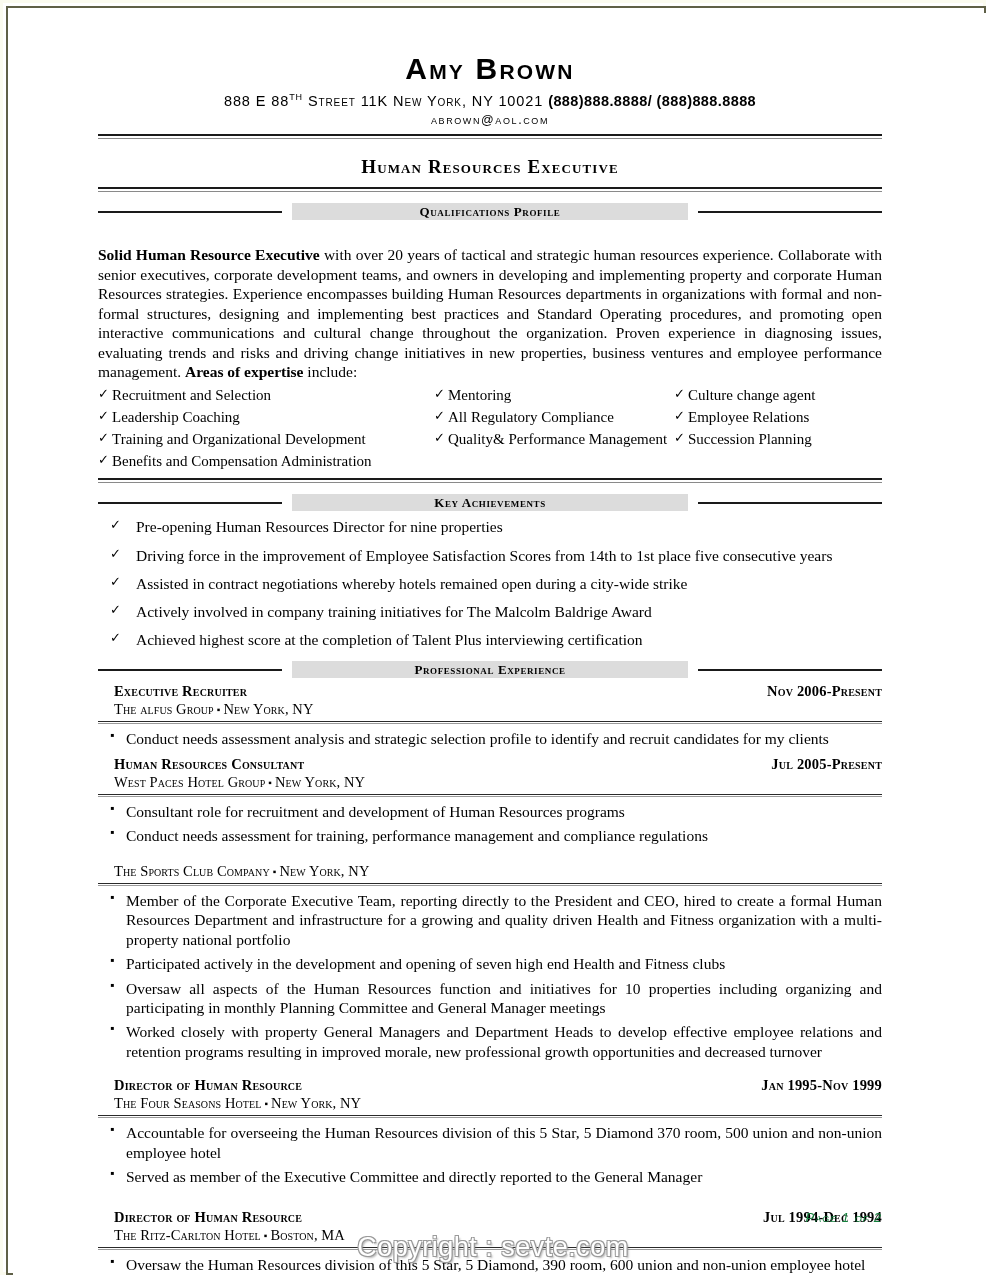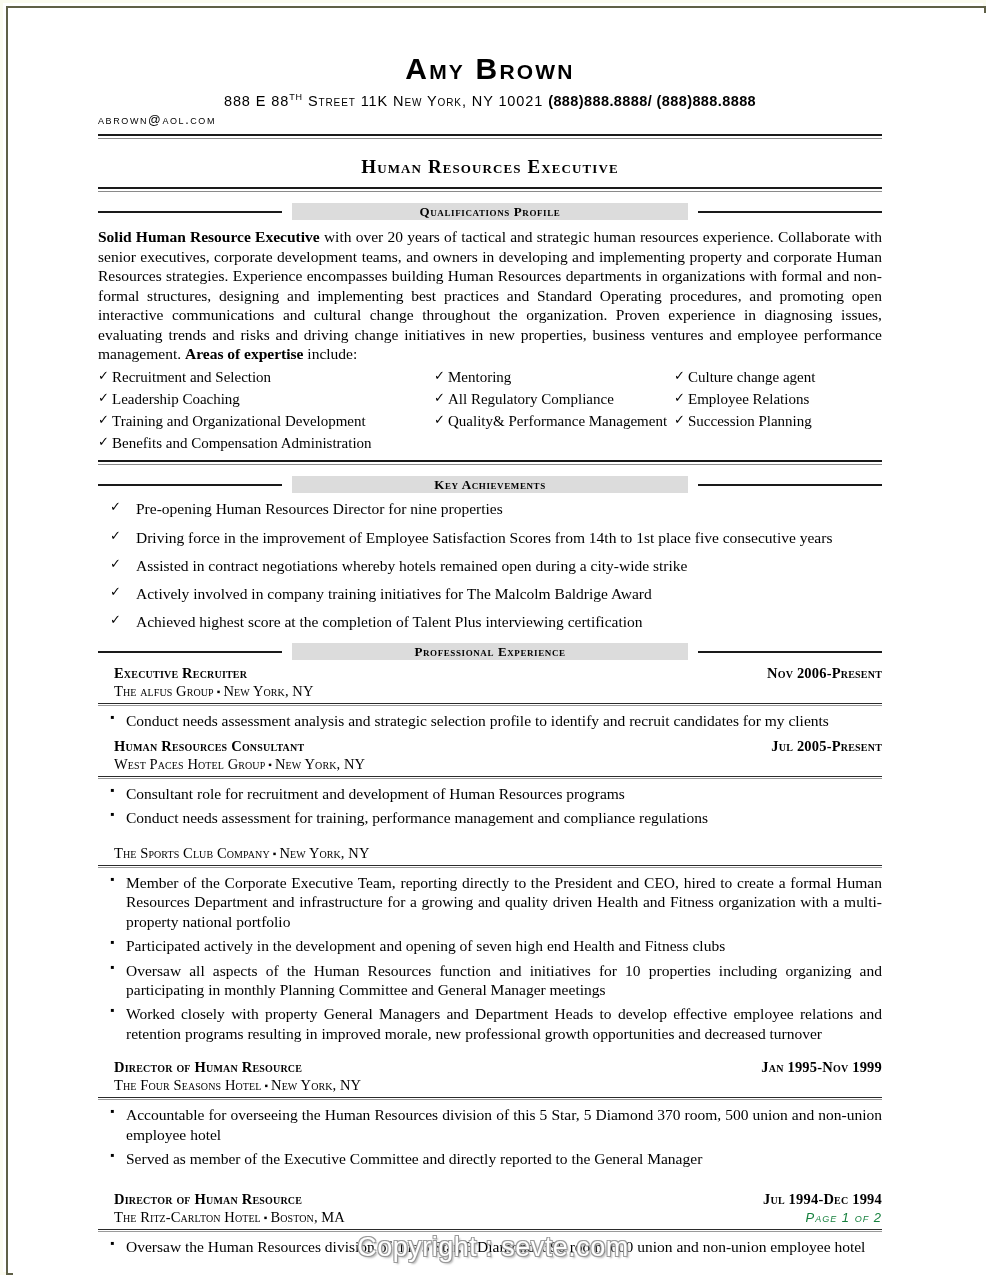--- a/index.html
+++ b/index.html
@@ -84,20 +84,21 @@
   }
   .addr-line .phones {
     font-weight: bold;
     letter-spacing: 0.4px;
   }
   .addr-line sup {
     font-size: 9px;
     vertical-align: super;
   }
   .email-line {
+    text-align: center;
     font-family: "Liberation Sans", sans-serif;
     font-size: 12.5px;
     font-variant: small-caps;
     letter-spacing: 1.6px;
     margin: 2px 0 0 0;
   }
   .rule-double {
     margin-top: 7px;
     border-top: 2.5px solid #1a1a1a;
     border-bottom: 1px solid #8a8a8a;
@@ -144,21 +145,21 @@
     height: 17px;
   }
   .section-head .line.left  { margin-right: 10px; max-width: 196px; }
   .section-head .line.right { margin-left: 10px; }
 
   
   .profile {
     font-size: 15.5px;
     line-height: 1.255;
     text-align: justify;
-    margin: 7px 0 3px 0;
+    margin: 25px 0 3px 0;
   }
   .profile b { font-weight: bold; }
 
   
   .skills {
     display: flex;
     margin: 4px 0 0 0;
   }
   .skills .col { flex: 0 0 auto; }
   .skills .col.c1 { width: 336px; }

